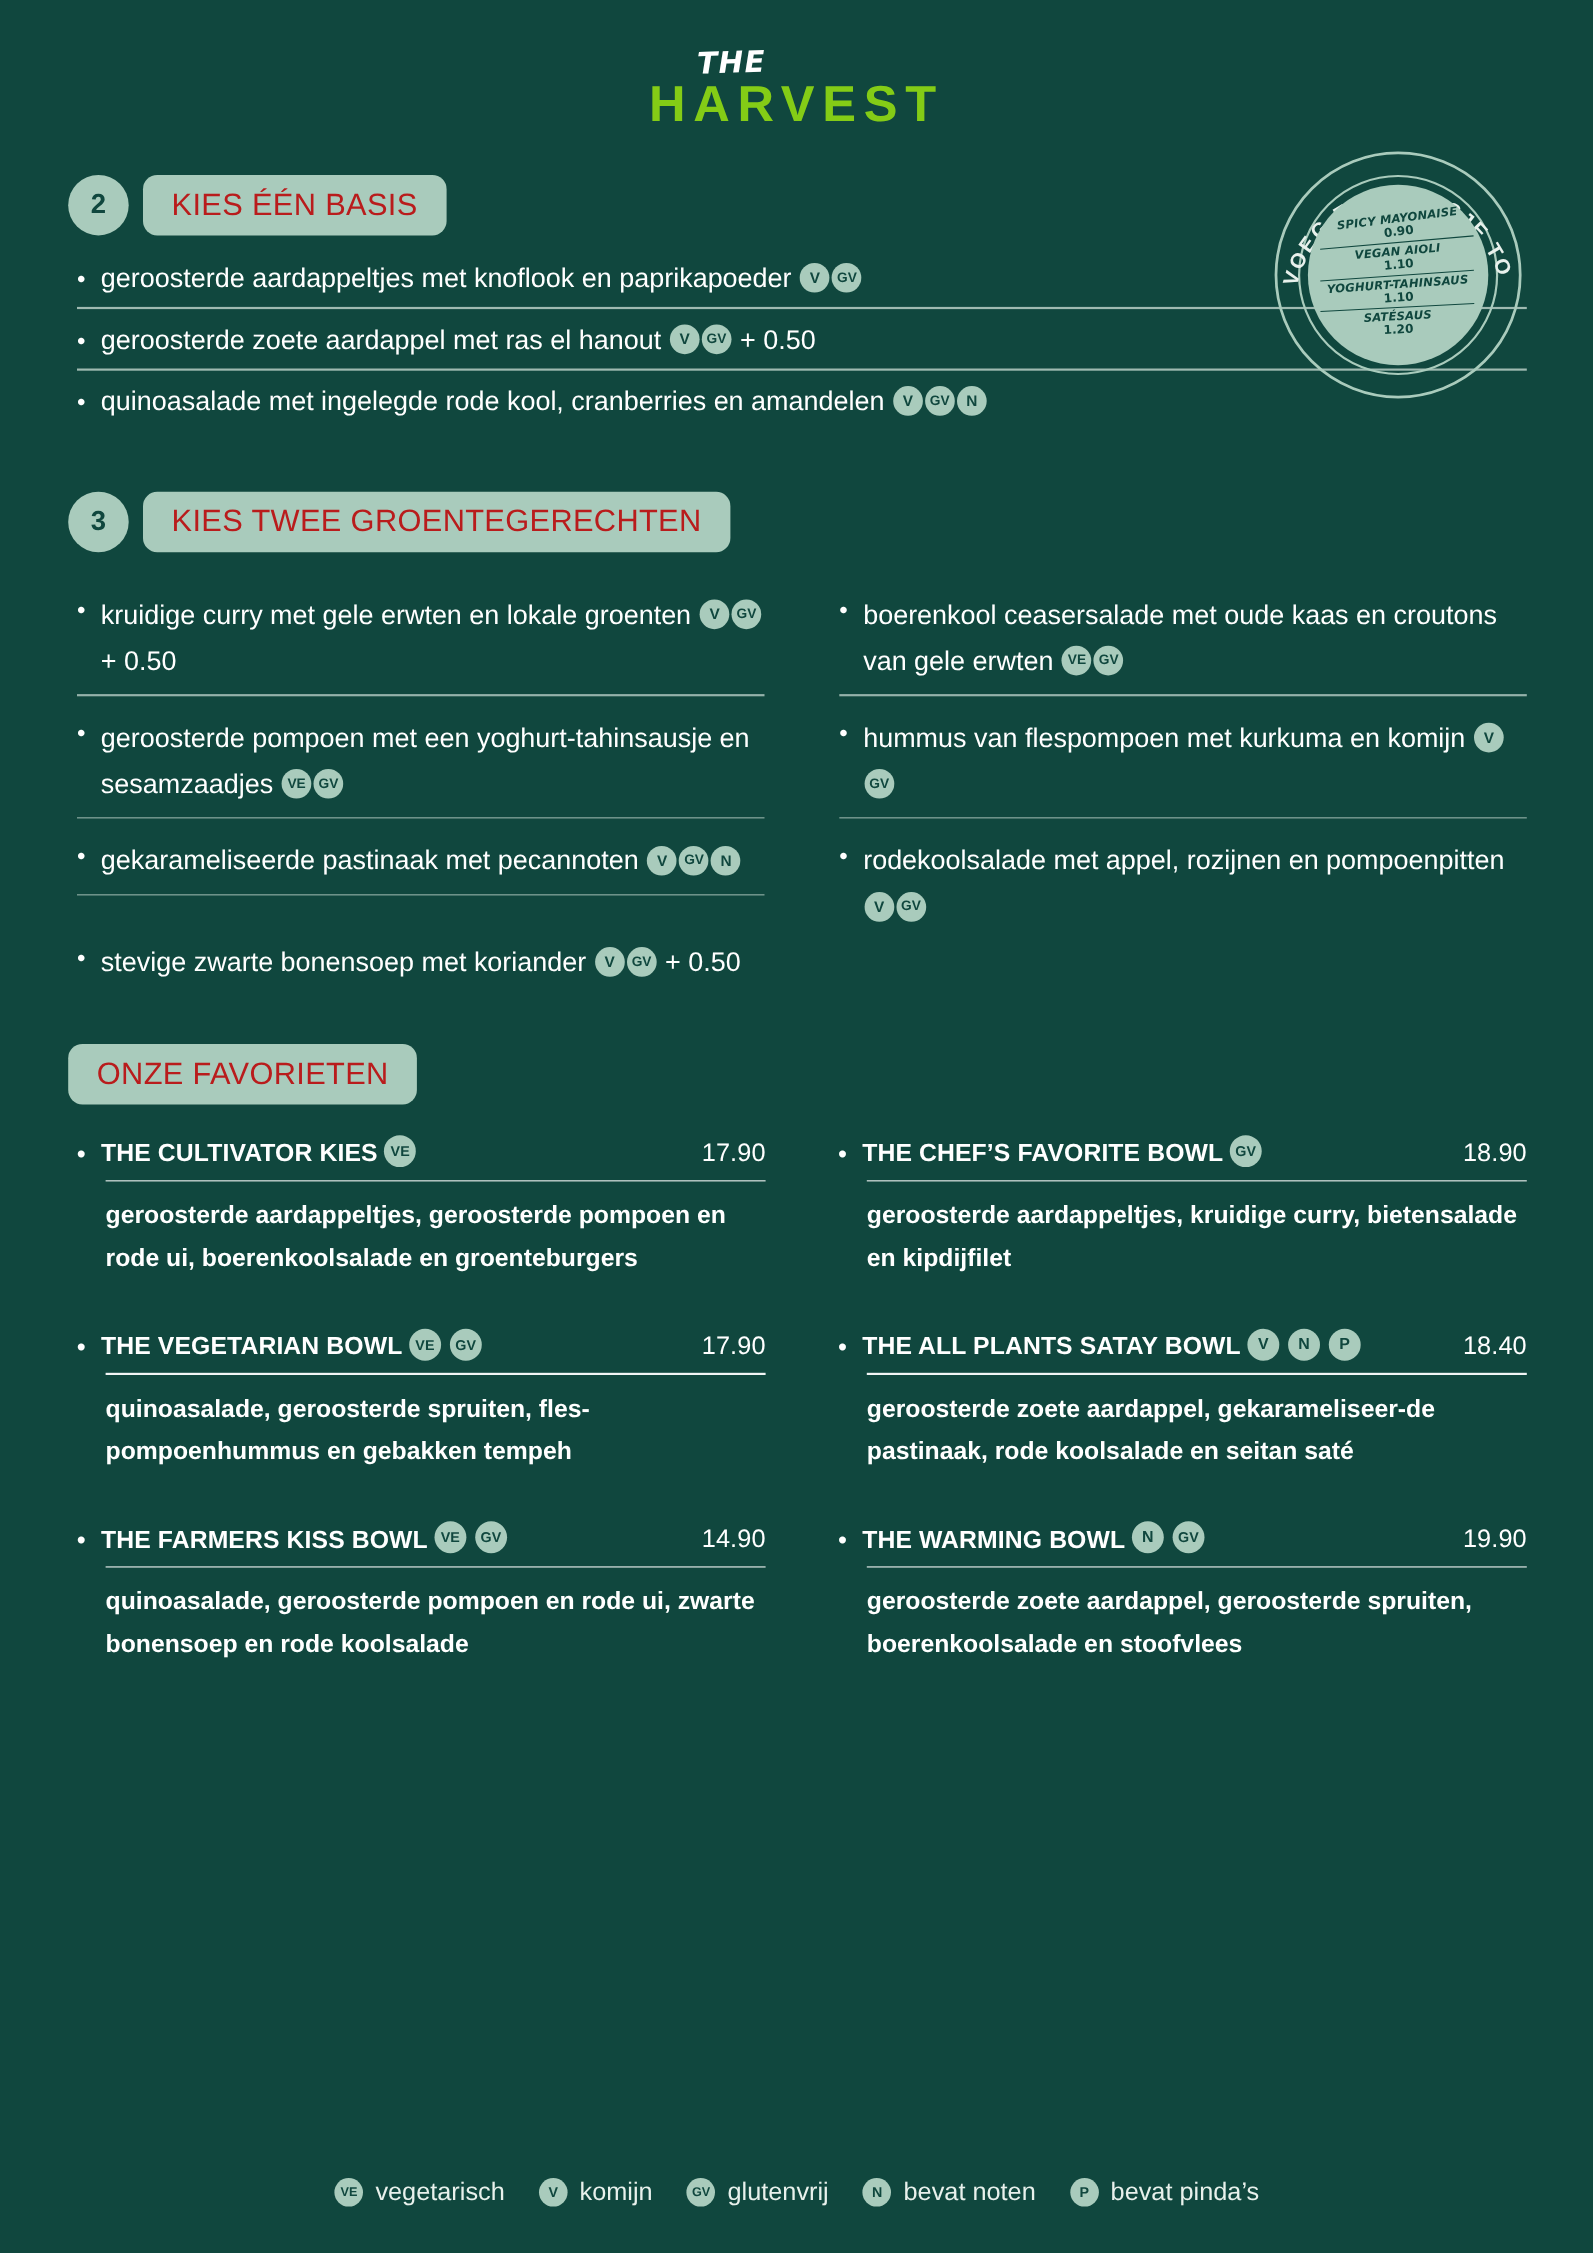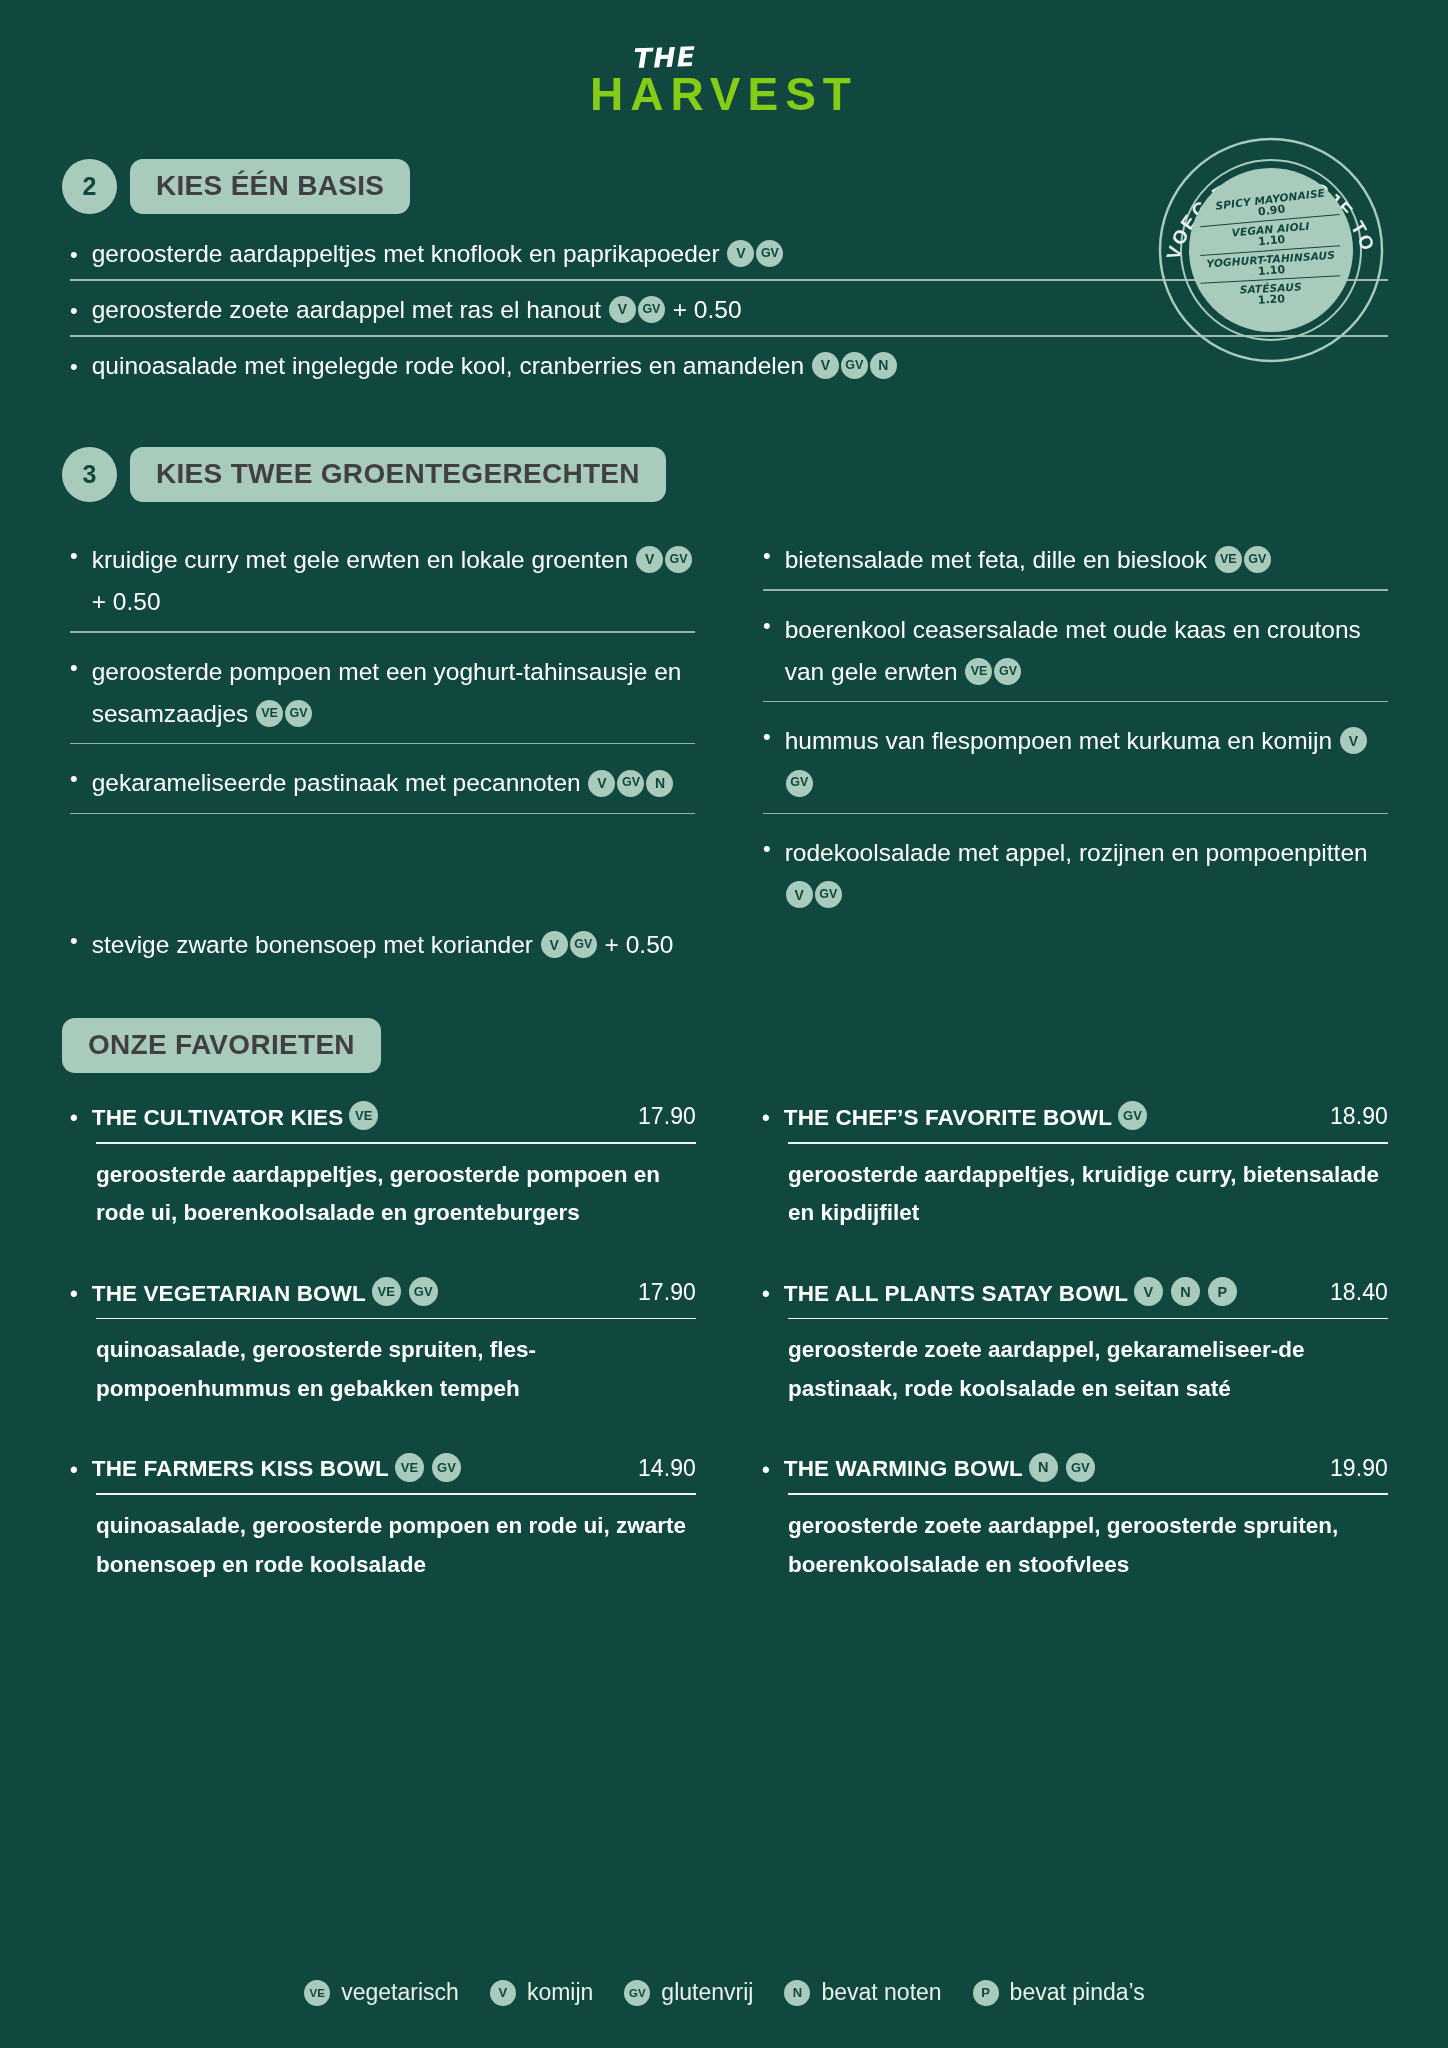--- a/index.html
+++ b/index.html
@@ -102,22 +102,22 @@
     width: 55px; height: 55px;
     border-radius: 50%;
     background: #a9cbbc;
     color: #10473e;
     font-weight: 700;
     font-size: 25px;
     display: flex; align-items: center; justify-content: center;
   }
   .sec-pill {
     background: #a9cbbc;
-    color: #404040;
-    font-weight: 700;
+    color: #b91c1c;
+    font-weight: 400;
     font-size: 28px;
     letter-spacing: 0.3px;
     padding: 13px 26px 14px;
     border-radius: 13px;
     line-height: 1;
   }
   .sec-pill.solo { margin-left: 0; }
 
   
   .badge {
@@ -343,27 +343,20 @@
               <span class="bullet"></span>
               <span class="itxt">gekarameliseerde pastinaak met pecannoten <span class="badge sz-md">V</span><span class="badge sz-md two">GV</span><span class="badge sz-md">N</span></span>
             </div>
             <div class="veg-rule"></div>
           </div>
         </div>
       <div id="veg-right">
           <div>
             <div class="veg-item">
               <span class="bullet"></span>
-              <span class="itxt">bietensalade met feta, dille en bieslook <span class="badge sz-md two">VE</span><span class="badge sz-md two">GV</span></span>
-            </div>
-            <div class="veg-rule"></div>
-          </div>
-          <div>
-            <div class="veg-item">
-              <span class="bullet"></span>
               <span class="itxt">boerenkool ceasersalade met oude kaas en croutons van gele erwten <span class="badge sz-md two">VE</span><span class="badge sz-md two">GV</span></span>
             </div>
             <div class="veg-rule"></div>
           </div>
           <div>
             <div class="veg-item">
               <span class="bullet"></span>
               <span class="itxt">hummus van flespompoen met kurkuma en komijn <span class="badge sz-md">V</span><span class="badge sz-md two">GV</span></span>
             </div>
             <div class="veg-rule"></div>

